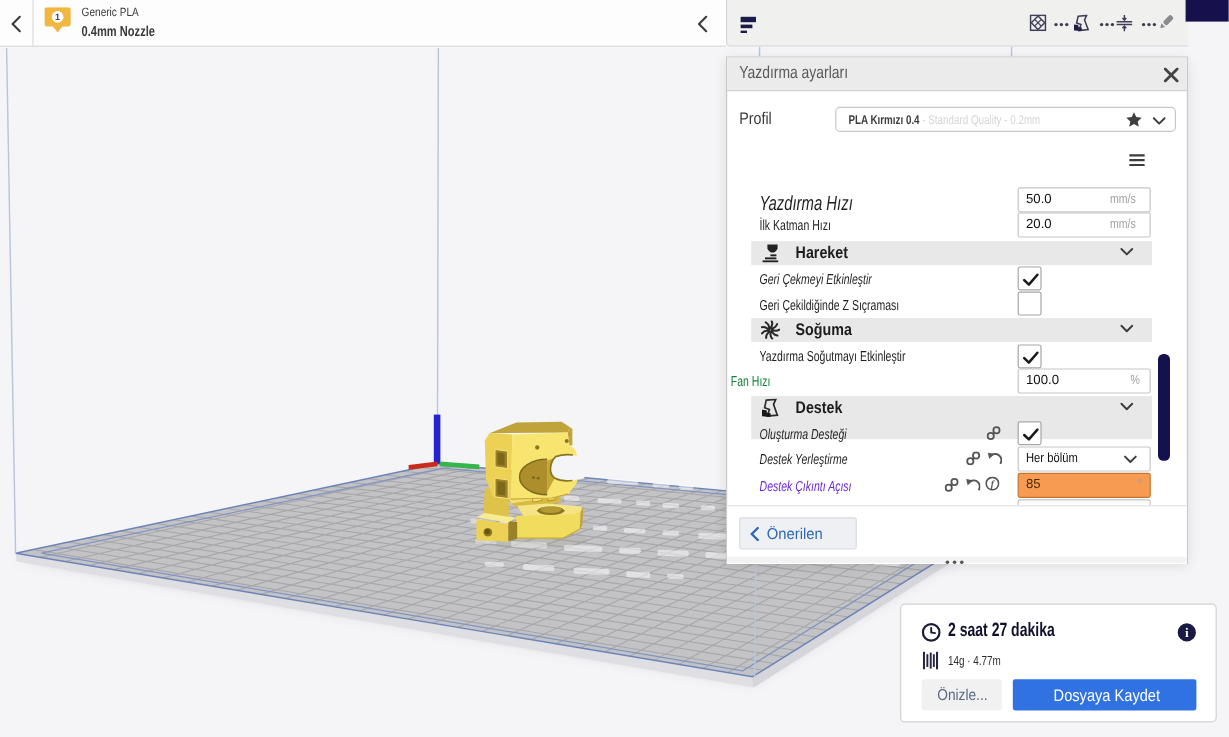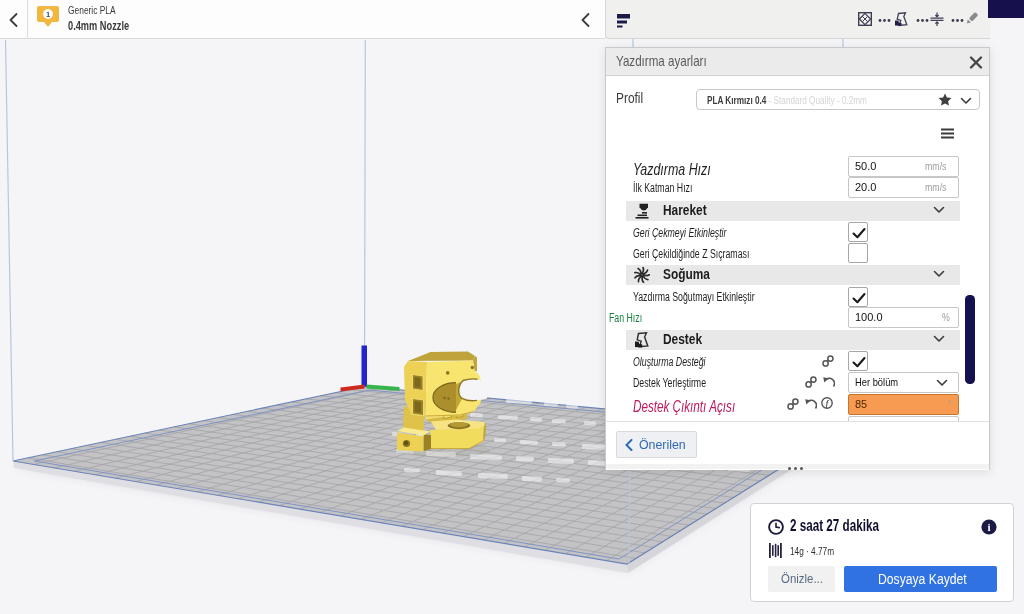--- a/index.html
+++ b/index.html
@@ -296,21 +296,21 @@
     <div style="position:absolute;left:633px;top:290px;font-size:12px;color:#1f1f1f;white-space:nowrap"><span style="display:inline-block;transform:scaleX(0.73);transform-origin:0 50%;white-space:nowrap;">Yazdırma Soğutmayı Etkinleştir</span></div>
     <div style="position:absolute;left:848px;top:287px;width:20px;height:20px;background:#fff;border:1px solid #a6a6a6;border-radius:2px;box-sizing:border-box">
       <span style="display:block;margin:1px 0 0 1px">
         <svg width="18" height="18" viewBox="0 0 18 18" style="display:block">
           <path d="M3.5,9.5 L7.4,13.2 L14.5,5" stroke="#1a1a1a" stroke-width="2.1" fill="none" stroke-linecap="round" stroke-linejoin="round"></path>
         </svg>
       </span>
     </div>
     <div style="position:absolute;left:609px;top:311px;font-size:12px;color:#15803d;white-space:nowrap"><span style="display:inline-block;transform:scaleX(0.73);transform-origin:0 50%;white-space:nowrap;">Fan Hızı</span></div>
     <div style="position:absolute;left:848px;top:307px;width:111px;height:21px;background:#fff;border:1px solid #c6c6c6;border-radius:2px;box-sizing:border-box;font-size:11px;color:#111;line-height:19px;padding-left:6px">100.0<span style="position:absolute;right:6px;color:#9e9e9e;font-style:normal"><span style="display:inline-block;transform:scaleX(0.8);transform-origin:0 50%;white-space:nowrap;">%</span></span></div>
-    <div style="position:absolute;left:626px;top:330px;width:334px;height:20px;background:#e8e8e8">
+    <div style="position:absolute;left:626px;top:330px;width:334px;height:36px;background:#e8e8e8">
       <span style="position:absolute;left:8px;top:2px">
         <svg width="16" height="16" viewBox="0 0 16 16" style="display:block">
           <path d="M4.5,1.5 L12.5,0.8 L10.6,5 L13.8,14 L5.4,14.8 L7.2,9.2 L3.2,7.8 Z" fill="none" stroke="#2c2c2c" stroke-width="1.4"></path>
 <path d="M1,9.5 L4.8,9.8 L5.1,12 L8.2,12.3 L8.1,15.4 L1,14.9 Z" fill="#1a1a1a"></path>
         </svg>
       </span>
       <span style="position:absolute;left:37px;top:1px;font-size:14px;font-weight:bold;color:#1c1c1c"><span style="display:inline-block;transform:scaleX(0.85);transform-origin:0 50%;white-space:nowrap;">Destek</span></span>
       <span style="position:absolute;right:15px;top:5px">
         <svg width="12" height="8" viewBox="0 0 12 8" style="display:block">
           <path d="M1.5,1.5 L6,6 L10.5,1.5" stroke="#3c3c3c" stroke-width="1.6" fill="none" stroke-linecap="round" stroke-linejoin="round"></path>
@@ -327,21 +327,21 @@
         </g>
       </svg>
     </span>
     <div style="position:absolute;left:848px;top:351px;width:20px;height:20px;background:#fff;border:1px solid #a6a6a6;border-radius:2px;box-sizing:border-box">
       <span style="display:block;margin:1px 0 0 1px">
         <svg width="18" height="18" viewBox="0 0 18 18" style="display:block">
           <path d="M3.5,9.5 L7.4,13.2 L14.5,5" stroke="#1a1a1a" stroke-width="2.1" fill="none" stroke-linecap="round" stroke-linejoin="round"></path>
         </svg>
       </span>
     </div>
-    <div style="position:absolute;left:633px;top:376px;font-size:12px;color:#1f1f1f;white-space:nowrap"><span style="display:inline-block;transform:scaleX(0.73);transform-origin:0 50%;white-space:nowrap;">Destek Yerleştirme</span></div>
+    <div style="position:absolute;left:633px;top:376px;font-style:italic;font-size:12px;color:#1f1f1f;white-space:nowrap"><span style="display:inline-block;transform:scaleX(0.73);transform-origin:0 50%;white-space:nowrap;">Destek Yerleştirme</span></div>
     <span style="position:absolute;left:805px;top:376px">
       <svg width="12" height="12" viewBox="0 0 12 12" style="display:block">
         <g stroke="#555" stroke-width="1.5" fill="none">
 <circle cx="3.6" cy="8.4" r="2.6"></circle>
           <circle cx="8.4" cy="3.6" r="2.6"></circle>
           <path d="M5.2,6.8 L6.8,5.2"></path>
         </g>
       </svg>
     </span>
     <span style="position:absolute;left:822px;top:376px">
@@ -349,21 +349,21 @@
         <path d="M11.5,10.5 A4.6,4.6 0 1 0 3.2,4.4" stroke="#555" stroke-width="1.6" fill="none"></path>
 <polygon points="1.2,1.2 6.4,2.2 2.4,6.6" fill="#555"></polygon>
       </svg>
     </span>
     <div style="position:absolute;left:848px;top:372px;width:111px;height:21px;background:#fff;border:1px solid #c6c6c6;border-radius:2px;box-sizing:border-box;font-size:11px;color:#111;line-height:19px;padding-left:6px"><span style="display:inline-block;transform:scaleX(0.85);transform-origin:0 50%;white-space:nowrap;">Her bölüm</span></div>
     <span style="position:absolute;left:936px;top:379px">
       <svg width="12" height="8" viewBox="0 0 12 8" style="display:block">
         <path d="M1.5,1.5 L6,6 L10.5,1.5" stroke="#3c3c3c" stroke-width="1.6" fill="none" stroke-linecap="round" stroke-linejoin="round"></path>
       </svg>
     </span>
-    <div style="position:absolute;left:633px;top:398px;font-style:italic;font-size:16px;color:#be185d;white-space:nowrap"><span style="display:inline-block;transform:scaleX(0.73);transform-origin:0 50%;white-space:nowrap;">Destek Çıkıntı Açısı</span></div>
+    <div style="position:absolute;left:633px;top:398px;font-style:italic;font-size:12px;color:#6d28d9;white-space:nowrap"><span style="display:inline-block;transform:scaleX(0.73);transform-origin:0 50%;white-space:nowrap;">Destek Çıkıntı Açısı</span></div>
     <span style="position:absolute;left:787px;top:398px">
       <svg width="12" height="12" viewBox="0 0 12 12" style="display:block">
         <g stroke="#555" stroke-width="1.5" fill="none">
 <circle cx="3.6" cy="8.4" r="2.6"></circle>
           <circle cx="8.4" cy="3.6" r="2.6"></circle>
           <path d="M5.2,6.8 L6.8,5.2"></path>
         </g>
       </svg>
     </span>
     <span style="position:absolute;left:804px;top:398px">
@@ -374,21 +374,21 @@
     </span>
     <span style="position:absolute;left:821px;top:397px">
       <svg width="12" height="12" viewBox="0 0 12 12" style="display:block">
         <circle cx="6" cy="6" r="5.2" fill="none" stroke="#555" stroke-width="1.4"></circle>
 <text x="6" y="8.8" font-size="8" font-style="italic" font-weight="bold" fill="#555" text-anchor="middle" font-family="Liberation Serif, serif">f</text>
       </svg>
     </span>
     <div style="position:absolute;left:848px;top:394px;width:111px;height:21px;background:#f79a52;border:1px solid #c4762f;border-radius:2px;box-sizing:border-box;font-size:11px;color:#4d2b00;line-height:19px;padding-left:6px">85<span style="position:absolute;right:6px;color:#9e9e9e;font-style:normal"><span style="display:inline-block;transform:scaleX(0.8);transform-origin:0 50%;white-space:nowrap;">°</span></span></div>
     <div style="position:absolute;left:848px;top:416px;width:111px;height:8px;background:#fff;border:1px solid #c6c6c6;border-radius:2px;box-sizing:border-box;font-size:11px;color:#111;line-height:6px;padding-left:6px"></div>
   <div class="abs" style="left:606px;top:421px;width:383px;height:48px;background:#fff;border-top:1px solid #e2e2e2"></div>
-  <div class="abs" style="left:616px;top:431px;width:81px;height:27px;background:#eef0f4;border:1px solid #d8dade;border-radius:2px;box-sizing:border-box">
+  <div class="abs" style="left:616px;top:431px;width:98px;height:27px;background:#eef0f4;border:1px solid #d8dade;border-radius:2px;box-sizing:border-box">
     <svg class="abs" style="left:8px;top:7px" width="8" height="12" viewBox="0 0 8 12">
         <path d="M6.5,1 L1.5,6 L6.5,11" stroke="#2f68b5" stroke-width="2" fill="none" stroke-linecap="round"></path>
       </svg>
     <span class="abs" style="left:22px;top:5px;font-size:13px;color:#2f68b5"><span style="display:inline-block;transform:scaleX(0.95);transform-origin:0 50%;white-space:nowrap;">Önerilen</span></span>
   </div>
   <div class="abs" style="left:606px;top:464px;width:383px;height:5px;background:#f2f2f2"></div>
   <div class="abs" style="left:788px;top:467px;width:18px;height:4px">
     <span style="position:absolute;left:0;top:0;width:3px;height:3px;border-radius:50%;background:#555"></span>
     <span style="position:absolute;left:6px;top:0;width:3px;height:3px;border-radius:50%;background:#555"></span>
     <span style="position:absolute;left:12px;top:0;width:3px;height:3px;border-radius:50%;background:#555"></span>

